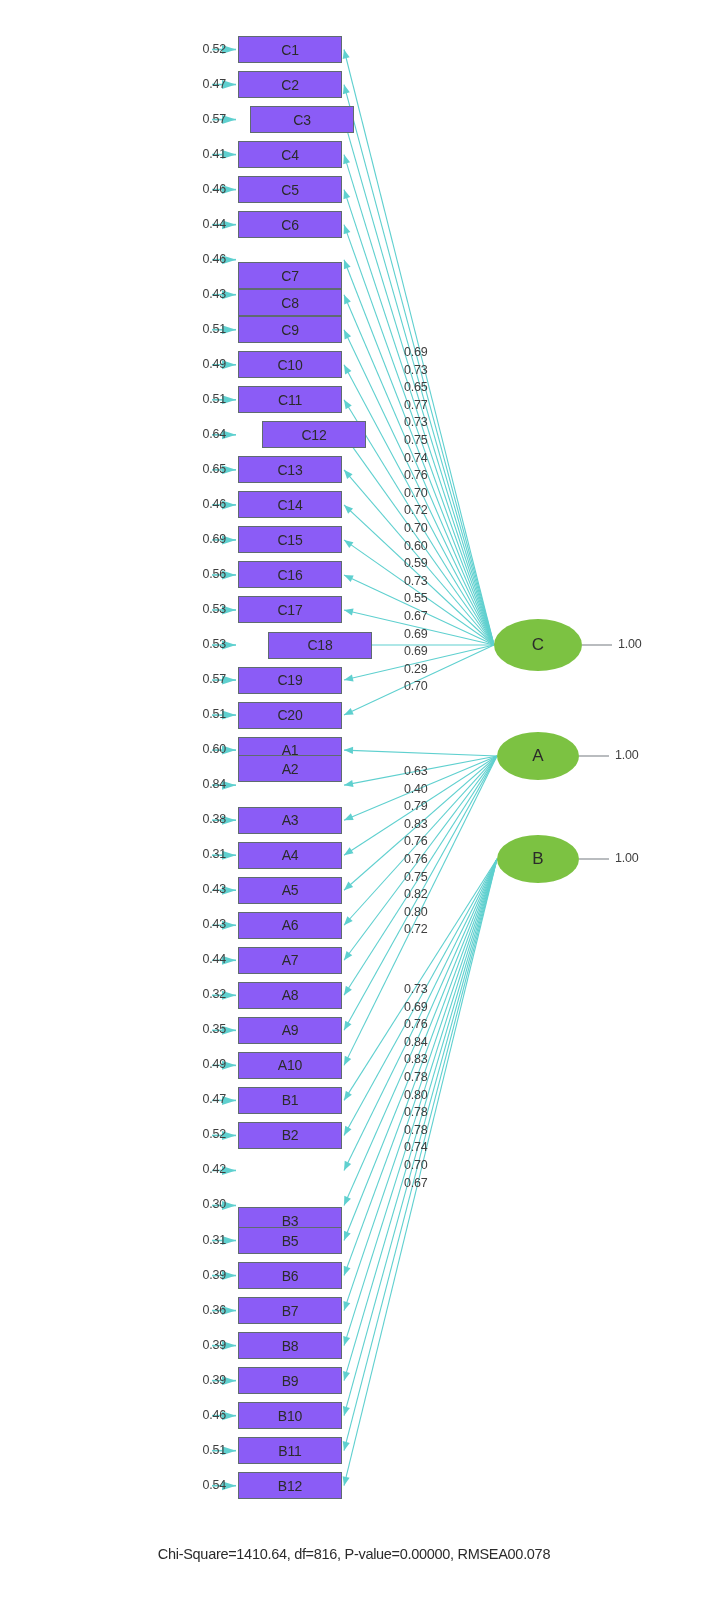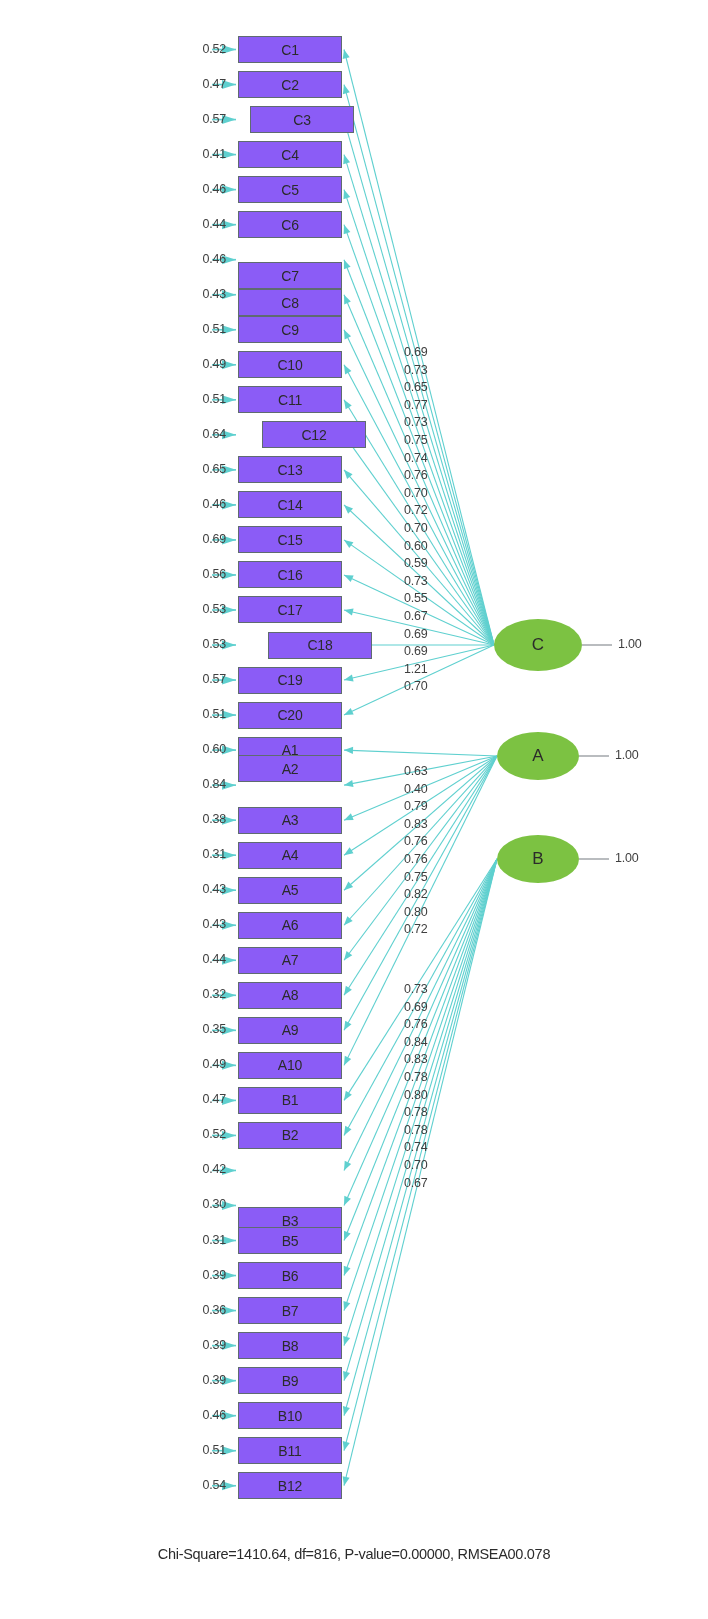--- a/index.html
+++ b/index.html
@@ -349,21 +349,21 @@
     <div class="load-label" style="left: 404px; top: 485.8px;">0.70</div>
     <div class="load-label" style="left: 404px; top: 503.4px;">0.72</div>
     <div class="load-label" style="left: 404px; top: 521px;">0.70</div>
     <div class="load-label" style="left: 404px; top: 538.6px;">0.60</div>
     <div class="load-label" style="left: 404px; top: 556.2px;">0.59</div>
     <div class="load-label" style="left: 404px; top: 573.8px;">0.73</div>
     <div class="load-label" style="left: 404px; top: 591.4px;">0.55</div>
     <div class="load-label" style="left: 404px; top: 609px;">0.67</div>
     <div class="load-label" style="left: 404px; top: 626.6px;">0.69</div>
     <div class="load-label" style="left: 404px; top: 644.2px;">0.69</div>
-    <div class="load-label" style="left: 404px; top: 661.8px;">1.21</div>
+    <div class="load-label" style="left: 404px; top: 661.8px;">0.29</div>
     <div class="load-label" style="left: 404px; top: 679.4px;">0.70</div>
     <div class="load-label" style="left: 404px; top: 764px;">0.63</div>
     <div class="load-label" style="left: 404px; top: 781.6px;">0.40</div>
     <div class="load-label" style="left: 404px; top: 799.2px;">0.79</div>
     <div class="load-label" style="left: 404px; top: 816.8px;">0.83</div>
     <div class="load-label" style="left: 404px; top: 834.4px;">0.76</div>
     <div class="load-label" style="left: 404px; top: 852px;">0.76</div>
     <div class="load-label" style="left: 404px; top: 869.6px;">0.75</div>
     <div class="load-label" style="left: 404px; top: 887.2px;">0.82</div>
     <div class="load-label" style="left: 404px; top: 904.8px;">0.80</div>

